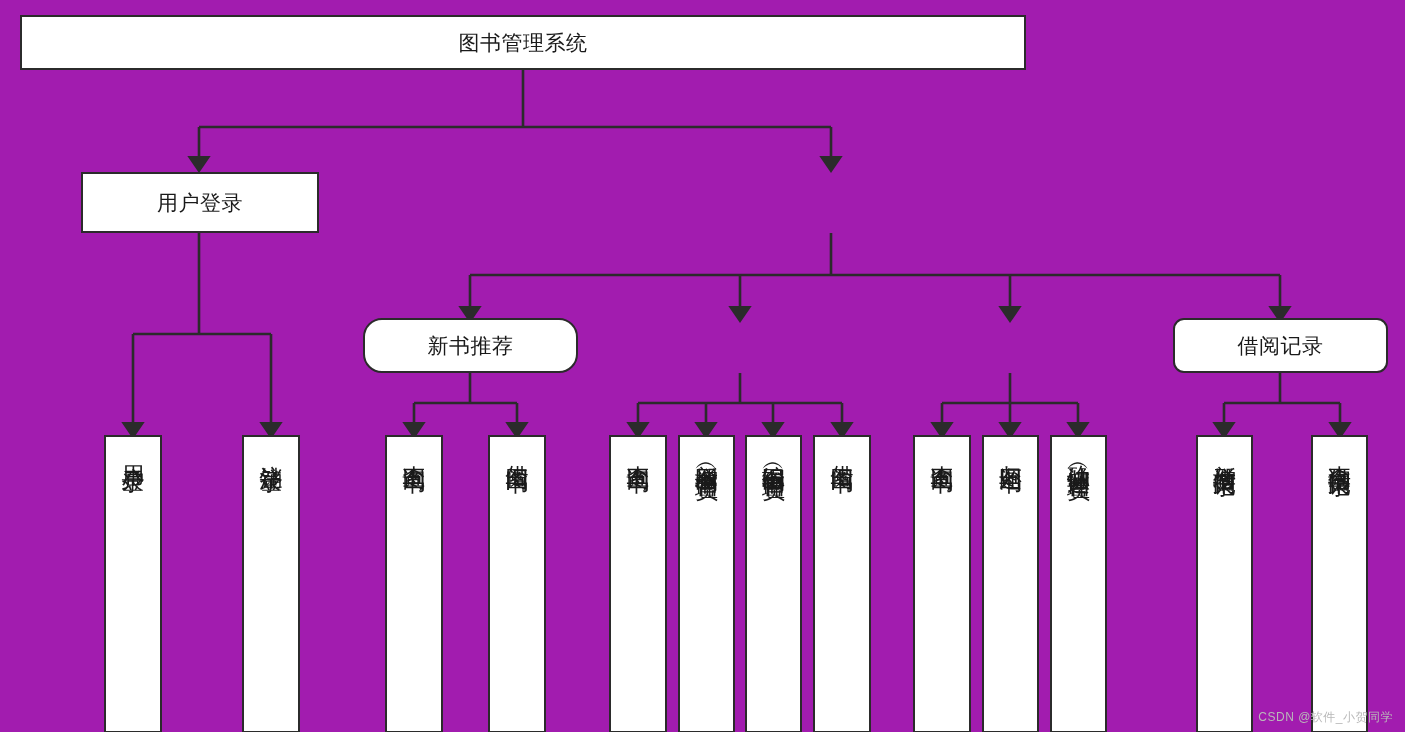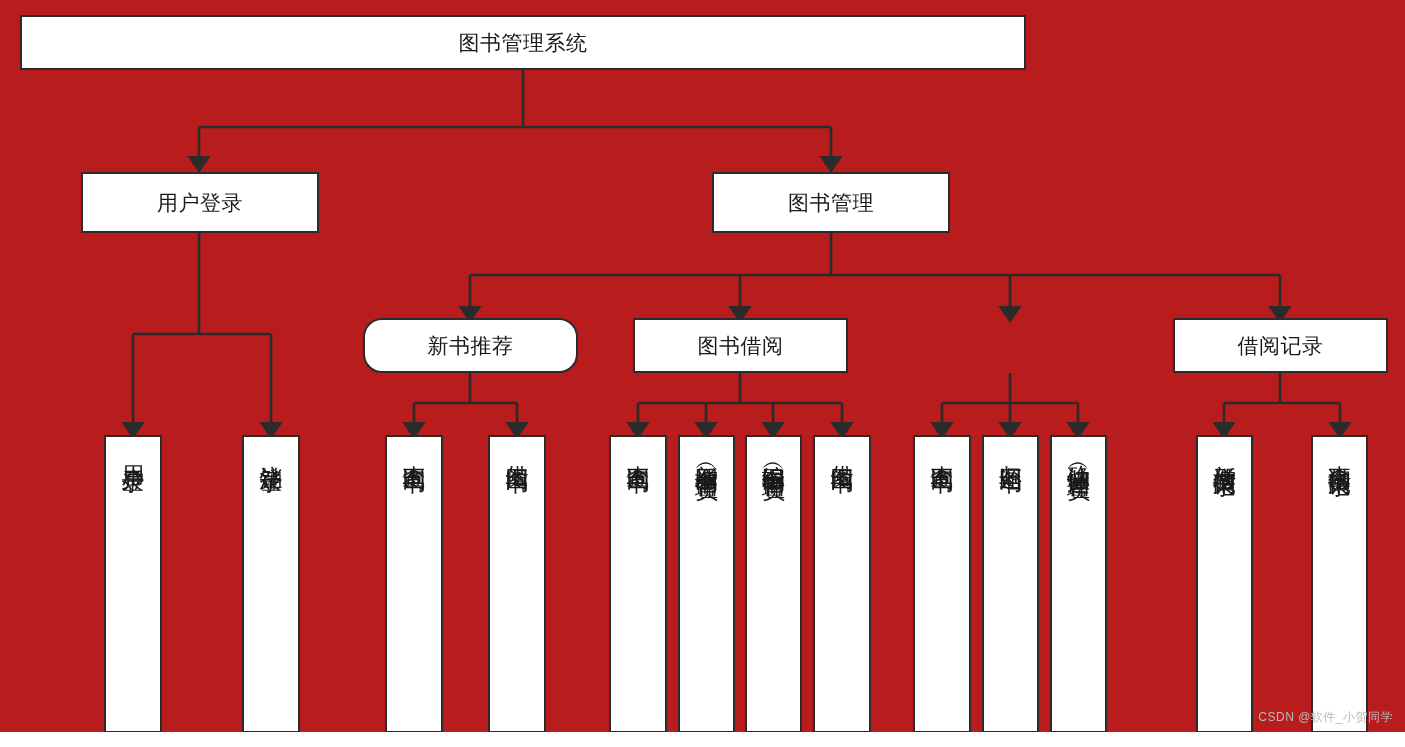--- a/index.html
+++ b/index.html
@@ -5,21 +5,21 @@
   * { box-sizing: border-box; }
   html, body {
     margin: 0; padding: 0;
     background: #ffffff;
     font-family: "Liberation Sans", "DejaVu Sans", sans-serif;
   }
   #canvas {
     position: relative;
     width: 1405px;
     height: 732px;
-    background: #b91c1c;
+    background: #a21caf;
     overflow: hidden;
   }
   svg.wires {
     position: absolute;
     left: 0; top: 0;
     width: 1405px; height: 747px;
     pointer-events: none;
   }
   .node {
     position: absolute;
@@ -120,34 +120,28 @@
   </svg>
 
   <div class="node horiz" style="left:20px; top:15px; width:1006px; height:55px;">
     <span class="lbl">图书管理系统</span>
   </div>
 
   <div class="node horiz" style="left:81px; top:172px; width:238px; height:61px;">
     <span class="lbl">用户登录</span>
   </div>
 
-  <div class="node horiz" style="left:712px; top:172px; width:238px; height:61px;">
-    <span class="lbl">图书管理</span>
-  </div>
 
   <div class="node horiz" style="left:363px; top:318px; width:215px; height:55px;border-radius:19px;">
     <span class="lbl">新书推荐</span>
   </div>
 
-  <div class="node horiz" style="left:633px; top:318px; width:215px; height:55px;">
-    <span class="lbl">图书借阅</span>
-  </div>
 
 
-  <div class="node horiz" style="left:1173px; top:318px; width:215px; height:55px;">
+  <div class="node horiz" style="left:1173px; top:318px; width:215px; height:55px;border-radius:11px;">
     <span class="lbl">借阅记录</span>
   </div>
 
   <div class="node vert" style="left:104px; top:435px; width:58px; height:298px;">
     <span class="lbl">用户登录</span>
   </div>
 
   <div class="node vert" style="left:242px; top:435px; width:58px; height:298px;">
     <span class="lbl">注销登录</span>
   </div>

